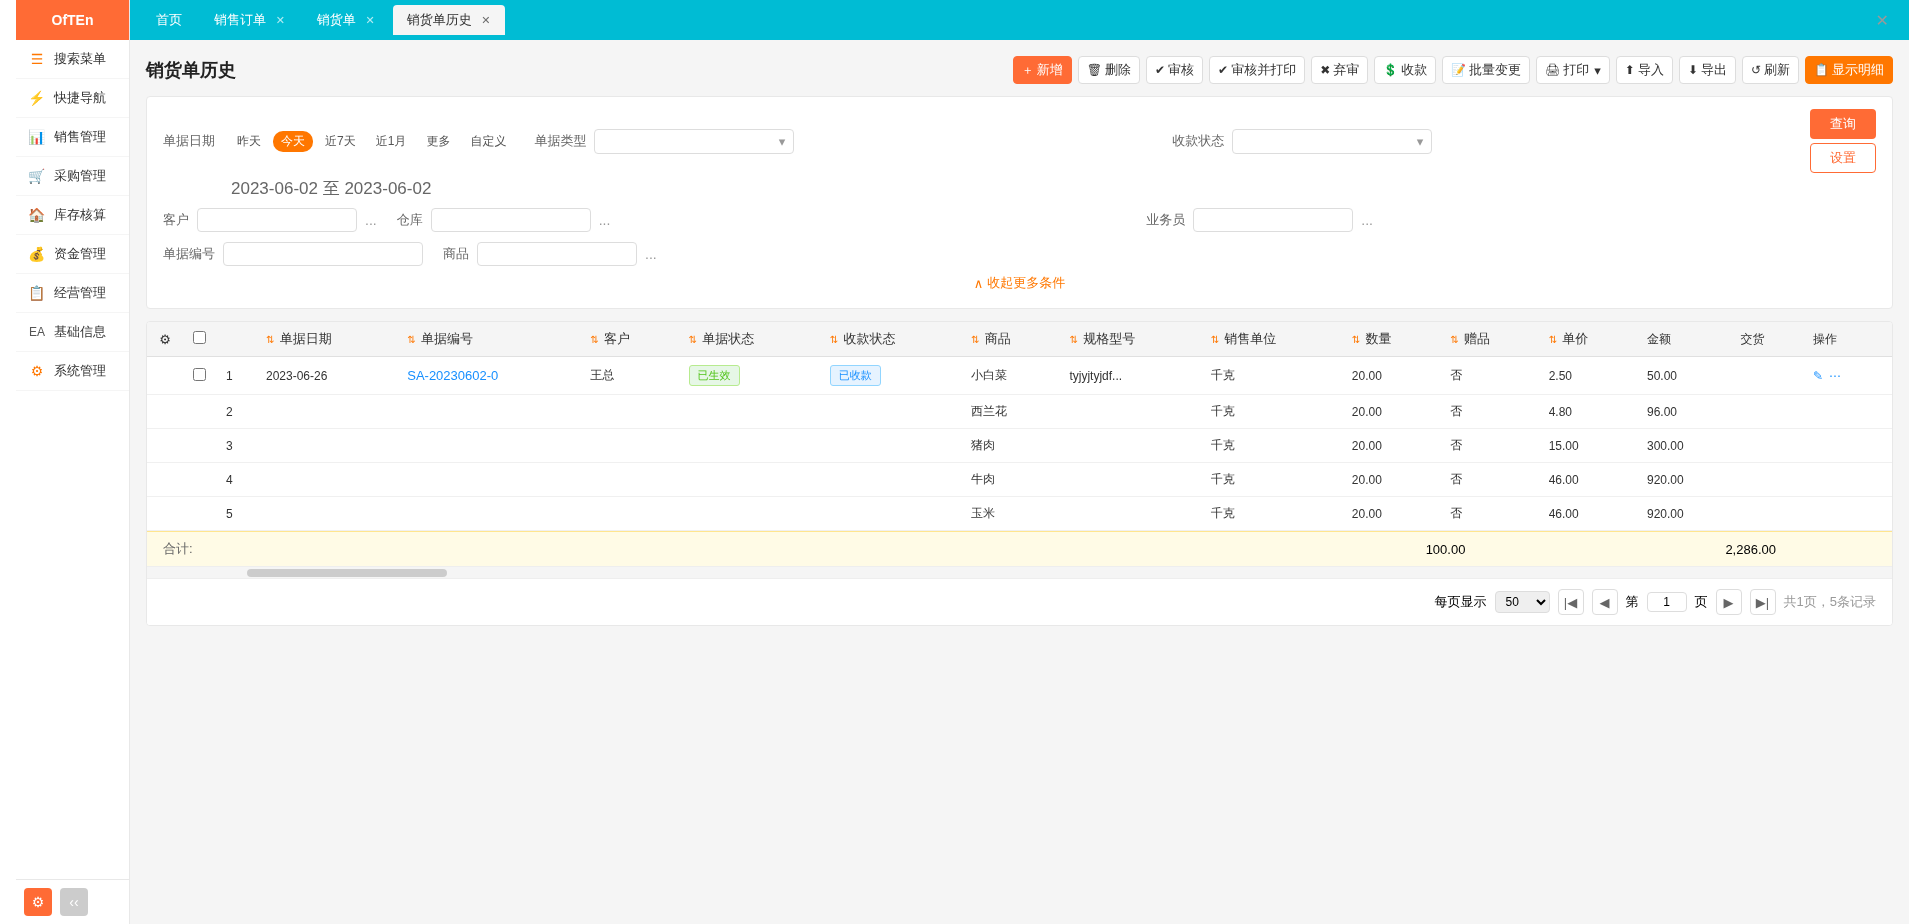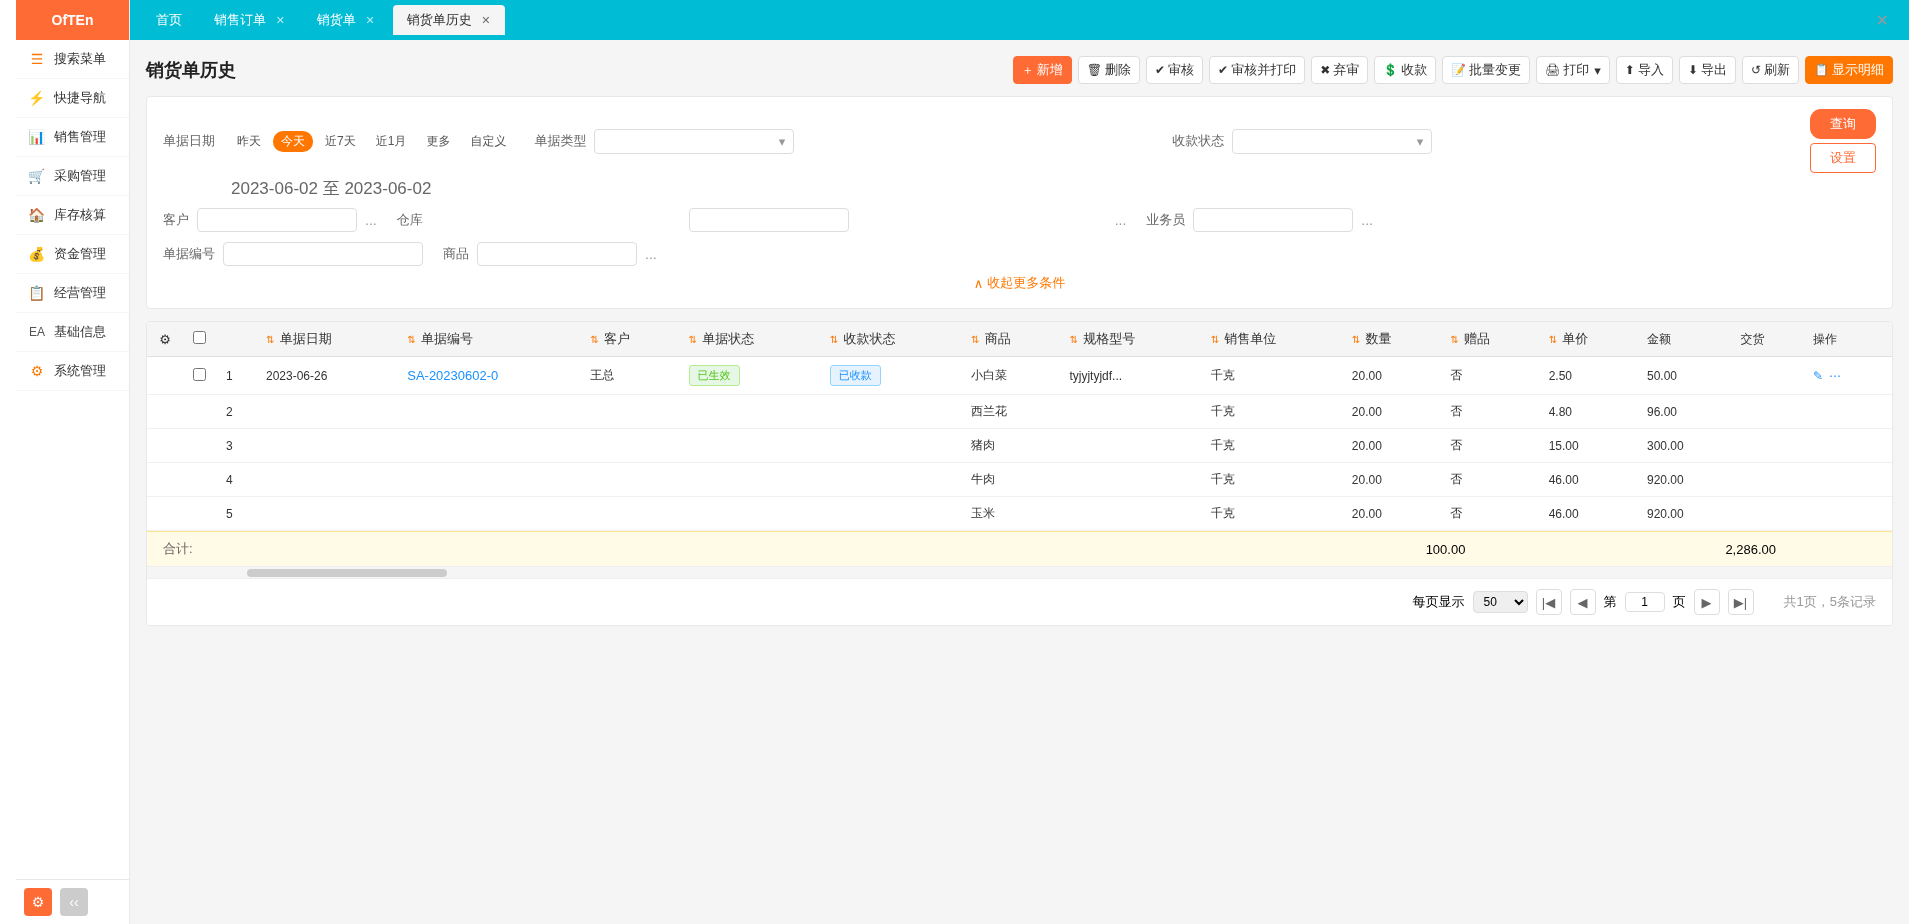--- a/index.html
+++ b/index.html
@@ -174,21 +174,21 @@
       cursor: pointer;
       font-size: 12px;
       padding: 4px;
     }
 
     
     .query-btn {
       background: #ff6b35;
       color: #fff;
       border: none;
-      border-radius: 11px;
+      border-radius: 4px;
       padding: 6px 20px;
       cursor: pointer;
       font-size: 13px;
       font-weight: 500;
     }
     .set-btn {
       background: #fff;
       color: #ff6b35;
       border: 1px solid #ff6b35;
       border-radius: 4px;
@@ -281,21 +281,21 @@
       color: #666;
     }
     .pagination .page-input {
       width: 40px;
       border: 1px solid #ddd;
       border-radius: 4px;
       padding: 2px 6px;
       text-align: center;
       font-size: 12px;
     }
-    .pagination .info { color: #999; margin-left: 22px; }
+    .pagination .info { color: #999; }
 
     .scrollbar-area {
       background: #f5f5f5;
       height: 12px;
       border-top: 1px solid #eee;
     }
     .scrollbar-thumb {
       height: 8px;
       margin: 2px 0 2px 100px;
       width: 200px;
@@ -494,21 +494,21 @@
         <span class="filter-date-text">2023-06-02 至 2023-06-02</span>
       </div>
       <div class="filter-row">
 
         <div class="filter-item">
           <span class="filter-label">客户</span>
           <input class="filter-input" style="width: 160px;" placeholder="">
           <span class="filter-ellipsis">...</span>
         </div>
 
-        <div class="filter-item" style="flex:1;justify-content:space-between;">
+        <div class="filter-item" style="flex:1;">
           <span class="filter-label">仓库</span>
           <input class="filter-input" style="width: 160px;" placeholder="">
           <span class="filter-ellipsis">...</span>
         </div>
 
         <div class="filter-item" style="flex:1;">
           <span class="filter-label">业务员</span>
           <input class="filter-input" style="width: 160px;" placeholder="">
           <span class="filter-ellipsis">...</span>
         </div>

